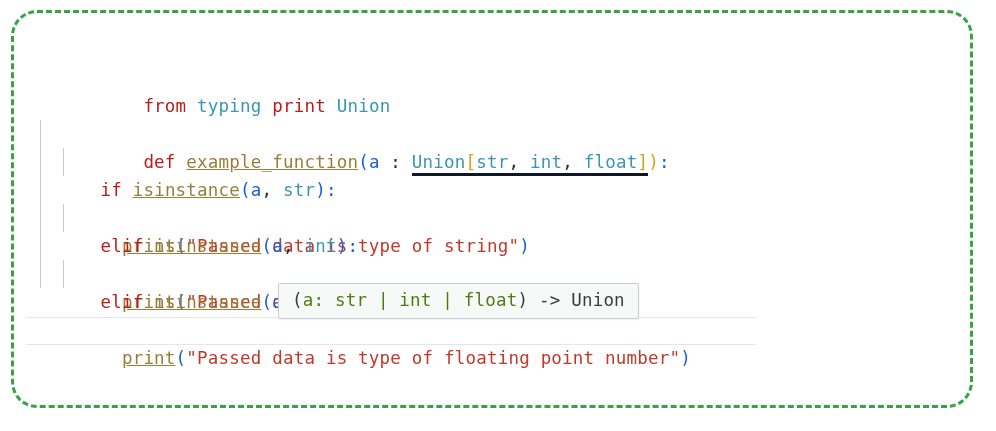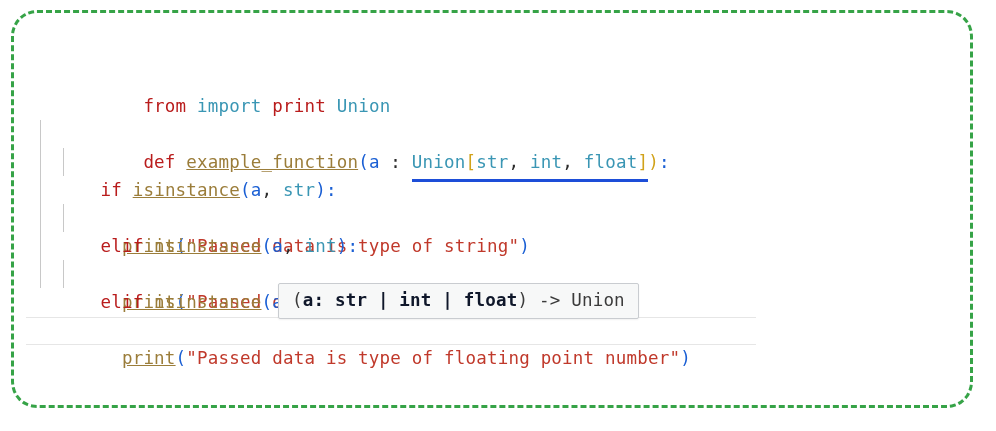--- a/index.html
+++ b/index.html
@@ -75,22 +75,22 @@
   .defname  { color: #9b7d3a; text-decoration: underline; }
   .param    { color: #1a5fd4; }           
   .typ      { color: #3a96b4; }           
   .brk      { color: #d1a21a; }           
   .paren    { color: #1a5fd4; }           
   .punct    { color: #2b2b2b; }
   .str      { color: #c0392b; }
 
   
   .underline-hint {
-    border-bottom: 3px solid #1d4ed8;
-    padding-bottom: 7px;
+    border-bottom: 3px solid #0f172a;
+    padding-bottom: 1px;
   }
 
   
   #current-line-highlight {
     position: absolute;
     left: -10px;
     top: 1px;
     width: 730px;
     height: 26px;
     background: #ffffff;
@@ -109,38 +109,38 @@
     border: 1px solid #c9ccd0;
     border-radius: 2px;
     padding: 4px 13px 5px 13px;
     font-size: 17.5px;
     line-height: 25px;
     white-space: pre;
     z-index: 9;
     box-shadow: 0 1px 2px rgba(0,0,0,0.06);
   }
   #signature-tooltip .sig-active {
-    color: #0f172a;
-    font-weight: bold;
+    color: #4d7c0f;
+    font-weight: normal;
   }
   #signature-tooltip .sig-paren { color: #3b3b3b; }
   #signature-tooltip .sig-ret   { color: #3b3b3b; }
 
   .spacer-line { height: 28px; }
 </style>
 </head>
 <body>
 
 <div id="annotation-frame"></div>
 
 <div id="code-editor">
 
   <div class="code-line">
     <span class="code-text">
-      <span class="kw">from</span><span> </span><span class="mod">import</span><span> </span><span class="kw">print</span><span> </span><span class="mod">Union</span>
+      <span class="kw">from</span><span> </span><span class="mod">typing</span><span> </span><span class="kw">print</span><span> </span><span class="mod">Union</span>
     </span>
   </div>
 
   <div class="code-line spacer-line"></div>
 
   <div class="code-line">
     <span class="code-text">
       <span class="kw">def</span><span> </span><span class="defname">example_function</span><span class="paren">(</span><span class="param">a</span><span class="punct"> : </span><span class="underline-hint"><span class="mod">Union</span><span class="brk">[</span><span class="typ">str</span><span class="punct">, </span><span class="typ">int</span><span class="punct">, </span><span class="typ">float</span><span class="brk">]</span></span><span class="brk">)</span><span class="paren">:</span>
     </span>
   </div>

